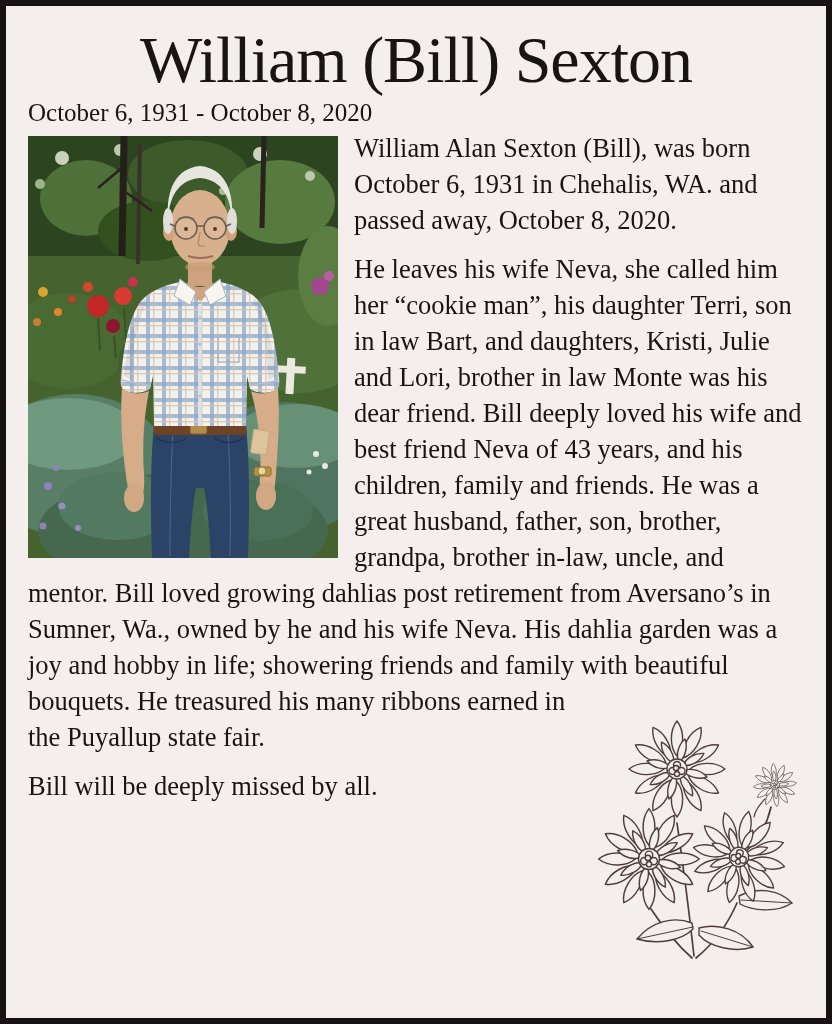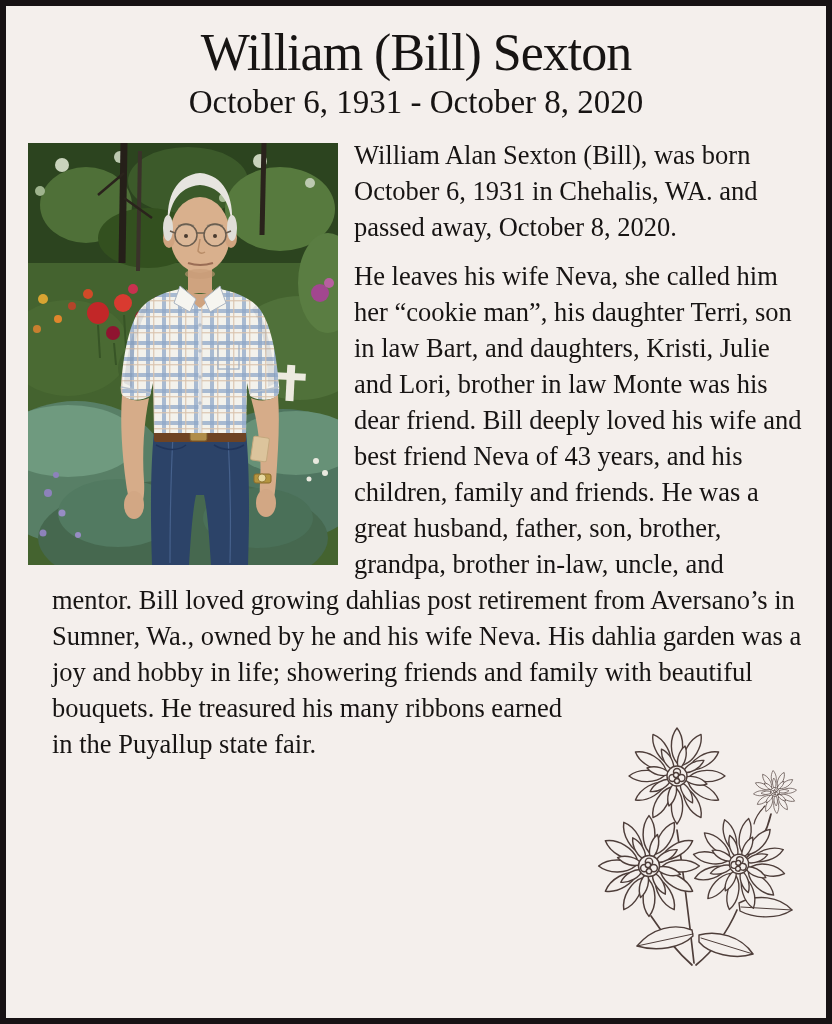--- a/index.html
+++ b/index.html
@@ -10,34 +10,33 @@
     border:6px solid #171214;
     background:#f4efec;
     padding:12px 22px 0 22px;
     overflow:hidden;
     font-family:"Liberation Serif","DejaVu Serif",serif;
     color:#171413;
   }
   .title{
     margin:8px 0 0 0;
     text-align:center;
-    font-size:52px;
+    font-size:66px;
     font-weight:400;
     line-height:1.04;
     letter-spacing:-1px;
     white-space:nowrap;
   }
   .dates{
-    text-align:center;
-    font-size:33px;
+    font-size:25px;
     line-height:1.25;
-    margin:2px 0 14px 0;
+    margin:2px 0 2px 0;
   }
   .article{font-size:26.5px;line-height:36px;}
-  .para{margin:0 0 13px 0;padding-left:24px;}
+  .para{margin:0 0 13px 0;}
   .photo{
     float:left;
     width:310px;height:422px;
     margin:6px 16px 6px 0;
     display:block;
   }
   .dahlia{
     float:right;
     width:215px;height:255px;
     margin:28px 0 0 10px;
@@ -231,16 +230,19 @@
           <use href="#dflower" transform="translate(88,58)"></use>
           <use href="#dflower" transform="translate(60,148) scale(1.05)"></use>
           <use href="#dflower" transform="translate(150,146) scale(0.97) rotate(12)"></use>
           <use href="#dflower" transform="translate(186,74) scale(0.45) rotate(25)"></use>
           <path d="M176,88 C170,94 166,100 165,106" stroke-width="1.2" fill="none"></path>
         </g>
       </svg>
       <span>He treasured his many ribbons earned in the Puyallup state fair.</span>
     </p>
 
+    <p class="para">
+      <span>Bill will be deeply missed by all.</span>
+    </p>
 
 
   </div>
 </div>
 
 </body></html>

